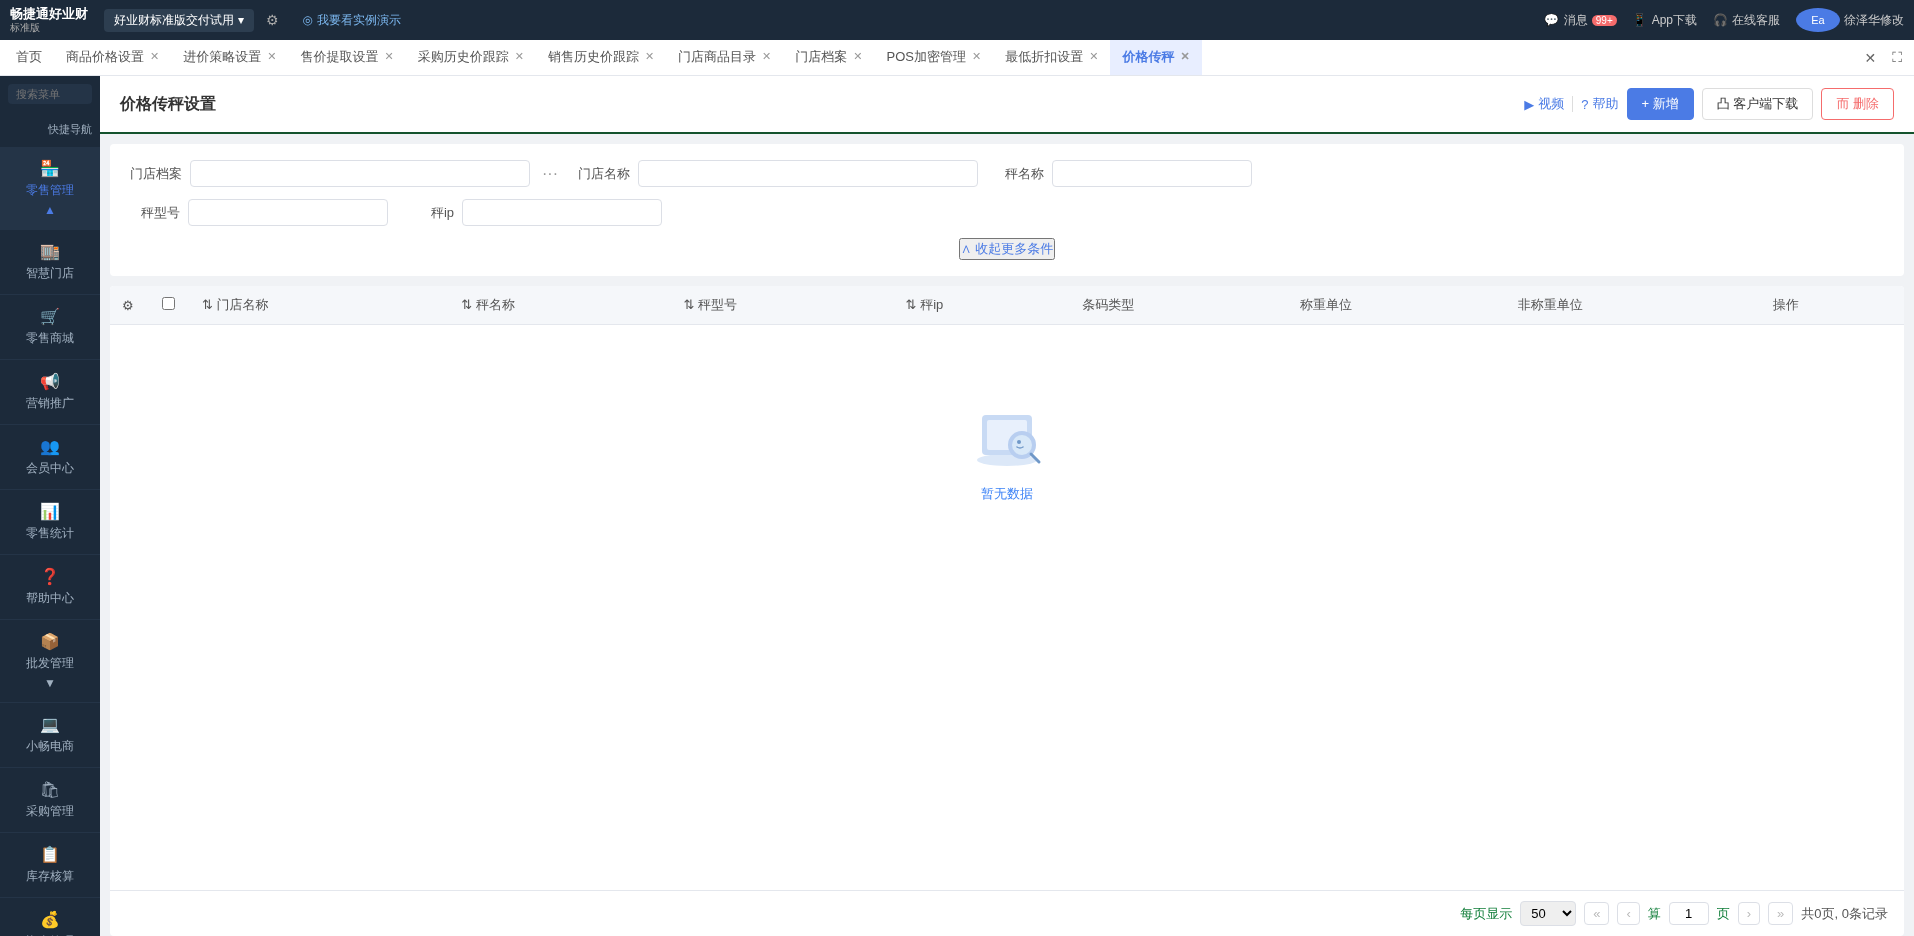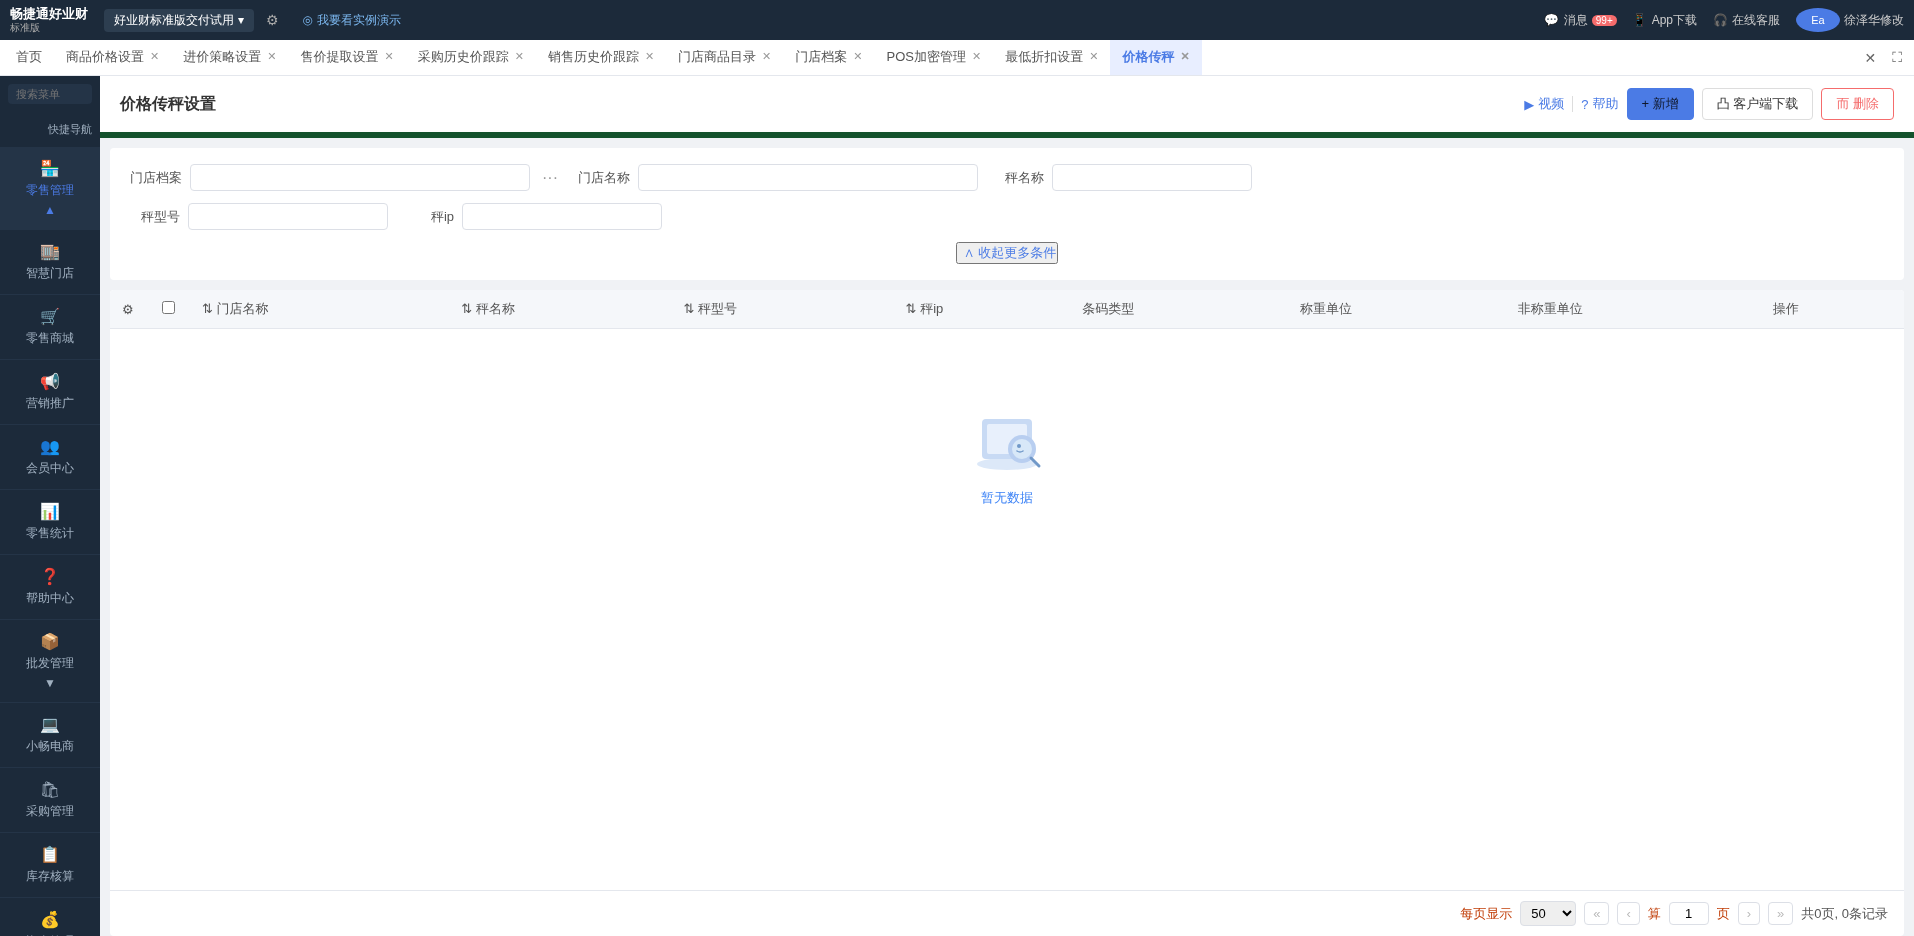--- a/index.html
+++ b/index.html
@@ -39,56 +39,56 @@
     .sidebar-item.active { background: #243447; color: #4b7be5; }
     .sidebar-item .s-icon { font-size: 16px; }
     .sidebar-search { display: flex; align-items: flex-end; padding: 8px; }
     .sidebar-search input { width: 100%; background: #243447; border: none; border-radius: 4px; padding: 4px 8px; color: #fff; font-size: 11px; outline: none; }
     .sidebar-nav-item { display: flex; align-items: center; justify-content: center; padding: 10px 0; cursor: pointer; color: #a0b0c0; font-size: 12px; margin-left: 40px; }
 
     
     .content-area { flex: 1; display: flex; flex-direction: column; overflow: hidden; background: #f0f2f5; }
 
     
-    .page-header { background: #fff; padding: 12px 20px; border-bottom: 6px solid #14532d; display: flex; align-items: center; justify-content: space-between; flex-shrink: 0; }
+    .page-header { background: #fff; padding: 12px 20px; border-bottom: 2px solid #14532d; display: flex; align-items: center; justify-content: space-between; flex-shrink: 0; }
     .page-title { font-size: 16px; font-weight: bold; color: #333; }
     .page-actions { display: flex; align-items: center; gap: 8px; }
     .page-link { color: #4b7be5; font-size: 13px; cursor: pointer; display: flex; align-items: center; gap: 4px; }
     .divider-v { width: 1px; height: 16px; background: #ddd; }
     .btn { display: flex; align-items: center; gap: 4px; padding: 6px 14px; border-radius: 4px; font-size: 13px; cursor: pointer; border: 1px solid transparent; }
-    .btn-primary { background: #4b7be5; color: #0f172a; border-color: #4b7be5; }
+    .btn-primary { background: #4b7be5; color: #ffffff; border-color: #4b7be5; }
     .btn-default { background: #fff; color: #333; border-color: #ddd; }
     .btn-danger { background: #fff; color: #f56c6c; border-color: #f56c6c; }
 
     
     .filter-area { background: #fff; padding: 16px 20px 8px 20px; margin: 10px; border-radius: 4px; flex-shrink: 0; }
     .filter-row { display: flex; align-items: center; gap: 16px; margin-bottom: 12px; }
     .filter-field { display: flex; align-items: center; gap: 8px; }
     .filter-label { color: #555; white-space: nowrap; font-size: 13px; min-width: 50px; text-align: right; }
     .filter-input { border: 1px solid #dcdfe6; border-radius: 4px; padding: 5px 10px; font-size: 13px; outline: none; color: #333; width: 200px; }
     .filter-input-lg { width: 340px; }
-    .filter-more-btn { display: flex; align-items: center; gap: 4px; color: #4b7be5; font-size: 13px; cursor: pointer; margin: 0 auto; padding-left: 6px; }
+    .filter-more-btn { display: flex; align-items: center; gap: 4px; color: #4b7be5; font-size: 13px; cursor: pointer; margin: 0 auto; }
     .ellipsis-btn { background: none; border: none; cursor: pointer; color: #999; font-size: 16px; padding: 0 4px; }
 
     
     .table-area { flex: 1; margin: 0 10px; background: #fff; border-radius: 4px; display: flex; flex-direction: column; overflow: hidden; }
     .table-wrapper { flex: 1; overflow: auto; }
     table { width: 100%; border-collapse: collapse; }
     thead tr { background: #f5f7fa; }
     th { padding: 10px 12px; font-size: 13px; color: #555; font-weight: normal; border-bottom: 1px solid #e4e7ed; text-align: left; white-space: nowrap; }
     .th-checkbox { width: 40px; }
     .th-gear { width: 40px; }
 
     
     .empty-state { display: flex; flex-direction: column; align-items: center; justify-content: center; padding: 60px 20px; flex: 1; }
     .empty-text { color: #3b82f6; font-size: 13px; }
 
     
     .pagination-bar { display: flex; align-items: center; justify-content: flex-end; padding: 10px 16px; border-top: 1px solid #e4e7ed; gap: 8px; flex-shrink: 0; }
-    .pagination-label { color: #c2410c; font-size: 13px; }
+    .pagination-label { color: #15803d; font-size: 13px; }
     .page-size-select { border: 1px solid #dcdfe6; border-radius: 4px; padding: 3px 6px; font-size: 13px; outline: none; }
     .page-nav-btn { background: none; border: 1px solid #dcdfe6; border-radius: 4px; padding: 3px 8px; cursor: pointer; color: #555; font-size: 13px; }
     .page-nav-btn:disabled { color: #bbb; cursor: default; }
     .page-num-input { border: 1px solid #dcdfe6; border-radius: 4px; padding: 3px 6px; width: 40px; text-align: center; font-size: 13px; outline: none; }
     .page-total { color: #555; font-size: 13px; }
 
     
     .empty-svg { width: 100px; height: 100px; }
   </style>
 </head>

